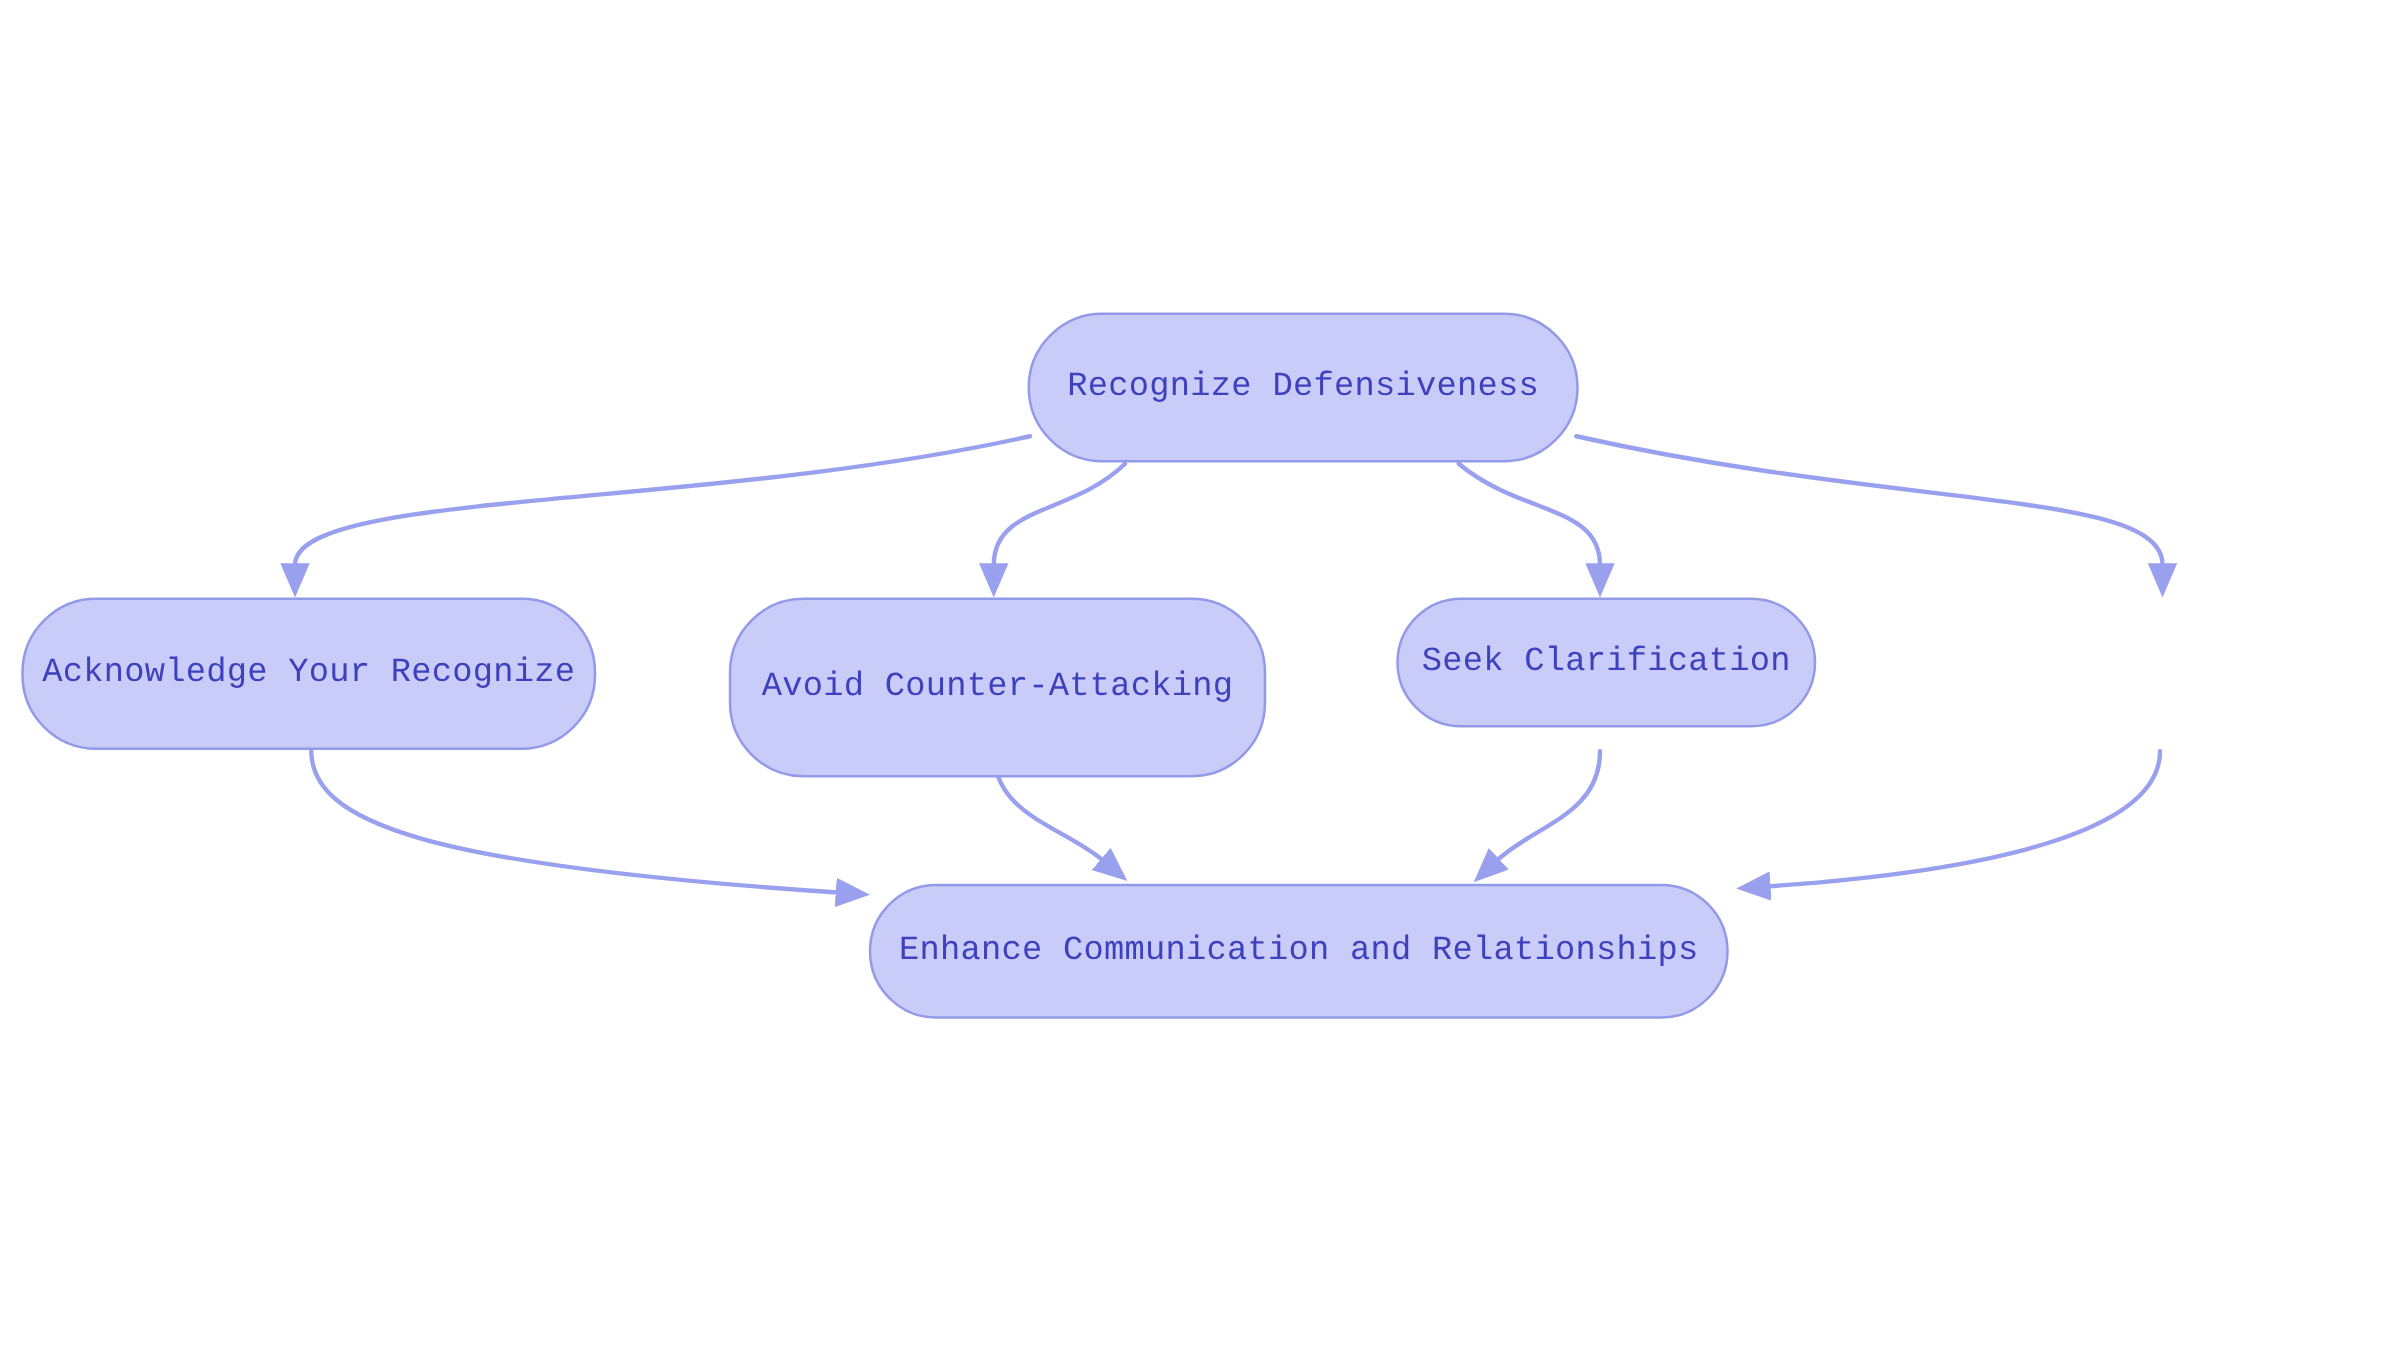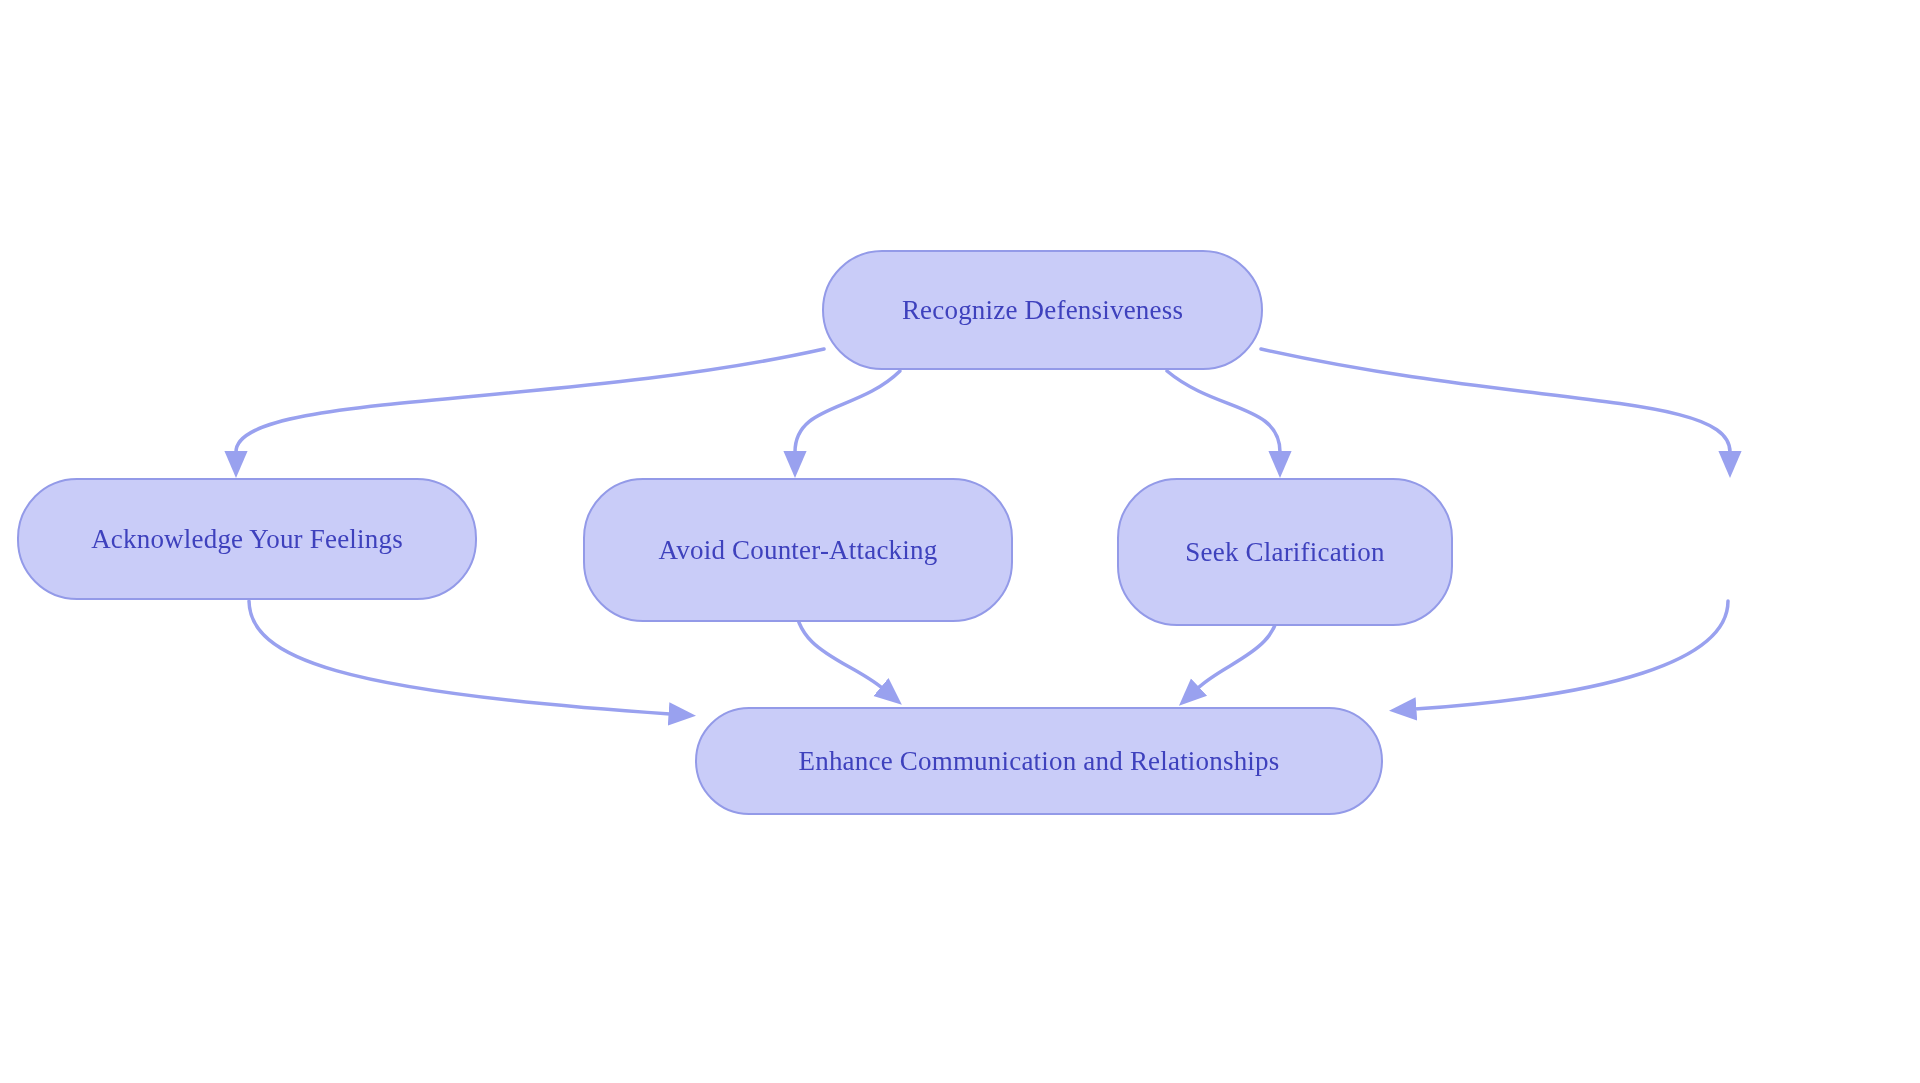--- a/index.html
+++ b/index.html
@@ -6,21 +6,21 @@
     margin: 0;
     padding: 0;
     background: #ffffff;
   }
   .canvas {
     position: relative;
     width: 1920px;
     height: 1083px;
     background: var(--bg, #ffffff);
     overflow: hidden;
-    font-family: Liberation Serif, serif;
+    font-family: Liberation Mono, monospace;
   }
   .edges {
     position: absolute;
     left: 0;
     top: 0;
     width: 1920px;
     height: 1083px;
     display: block;
   }
   .edges path.connector {
@@ -72,28 +72,28 @@
     <path class="connector" d="M 795 601 C 795 652, 850 661, 882 688" marker-end="url(#arrowhead)"></path>
     <path class="connector" d="M 1280 601 C 1280 652, 1228 660, 1198 688" marker-end="url(#arrowhead)"></path>
     <path class="connector" d="M 1728 601 C 1728 662, 1605 696, 1415 709" marker-end="url(#arrowhead)"></path>
   </svg>
 
   <div class="node" style="left:822px; top:250px; width:441px; height:120px;">
     <span>Recognize Defensiveness</span>
   </div>
 
   <div class="node" style="left:17px; top:478px; width:460px; height:122px;">
-    <span>Acknowledge Your Feelings</span>
+    <span>Acknowledge Your Recognize</span>
   </div>
 
   <div class="node" style="left:583px; top:478px; width:430px; height:144px;">
     <span>Avoid Counter-Attacking</span>
   </div>
 
-  <div class="node" style="left:1117px; top:478px; width:336px; height:148px;">
+  <div class="node" style="left:1117px; top:478px; width:336px; height:104px;">
     <span>Seek Clarification</span>
   </div>
 
 
   <div class="node" style="left:695px; top:707px; width:688px; height:108px;">
     <span>Enhance Communication and Relationships</span>
   </div>
 
 </div>
 

